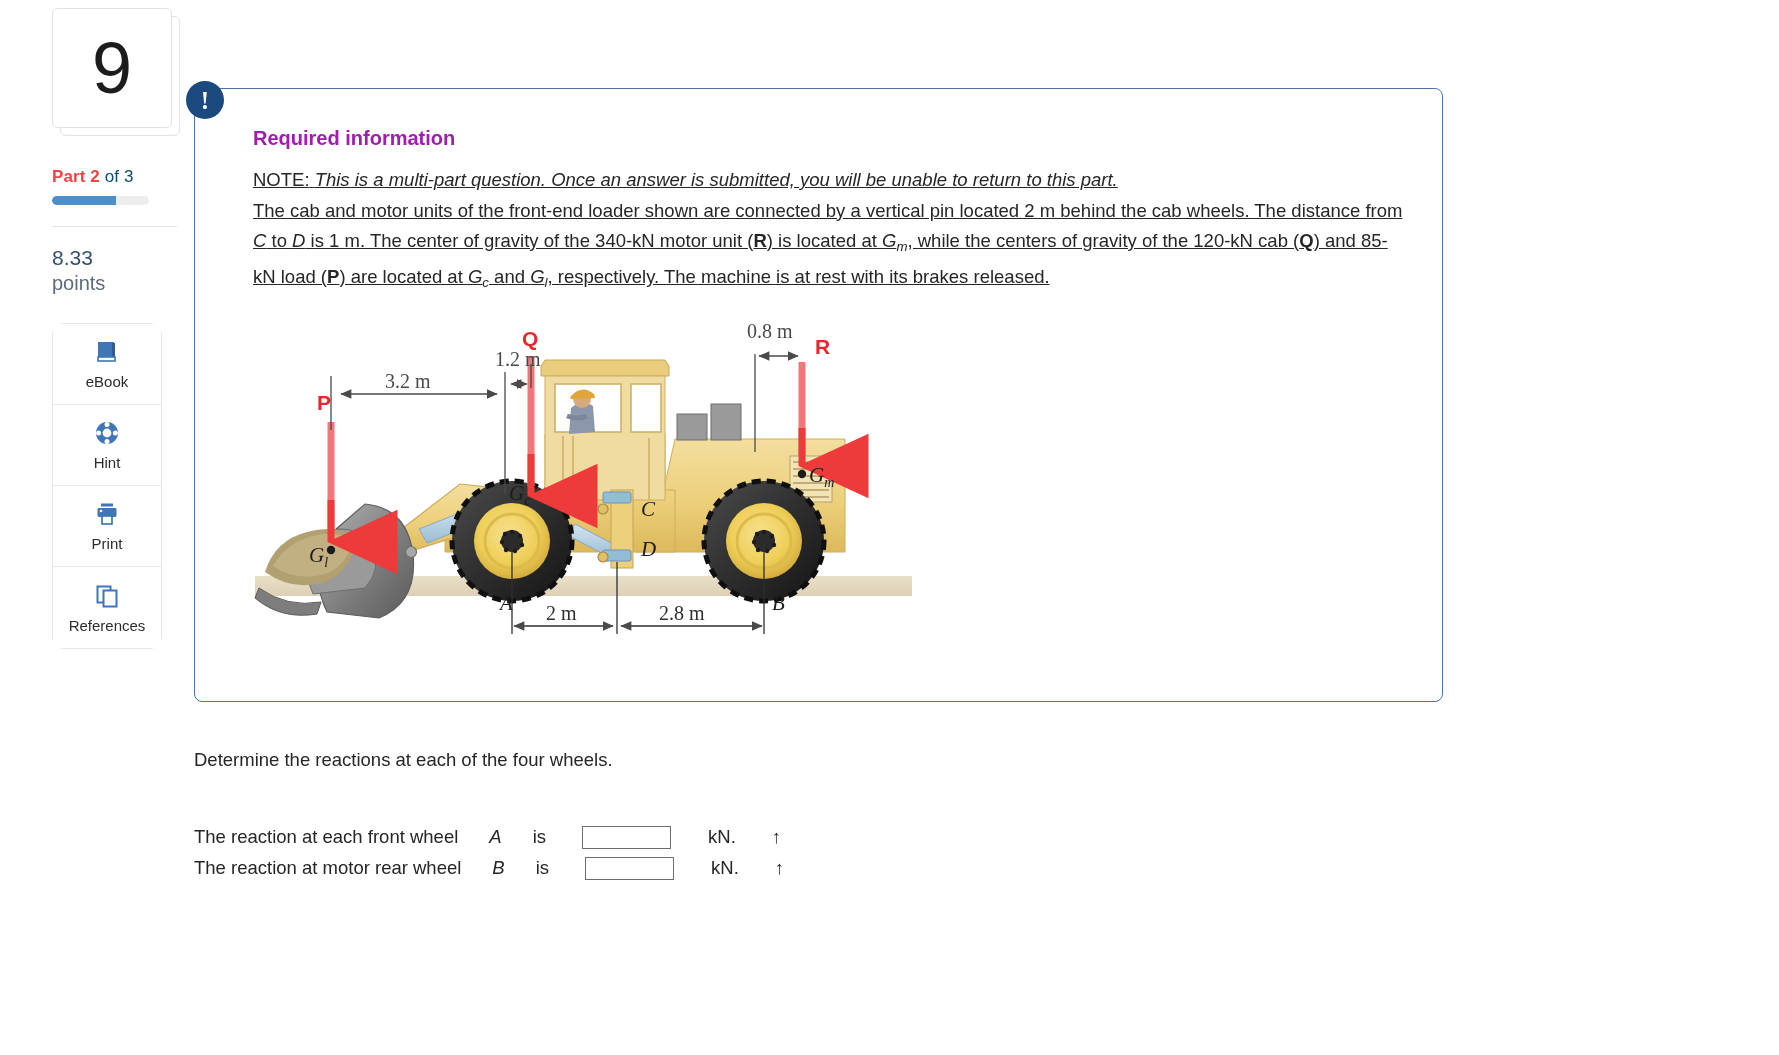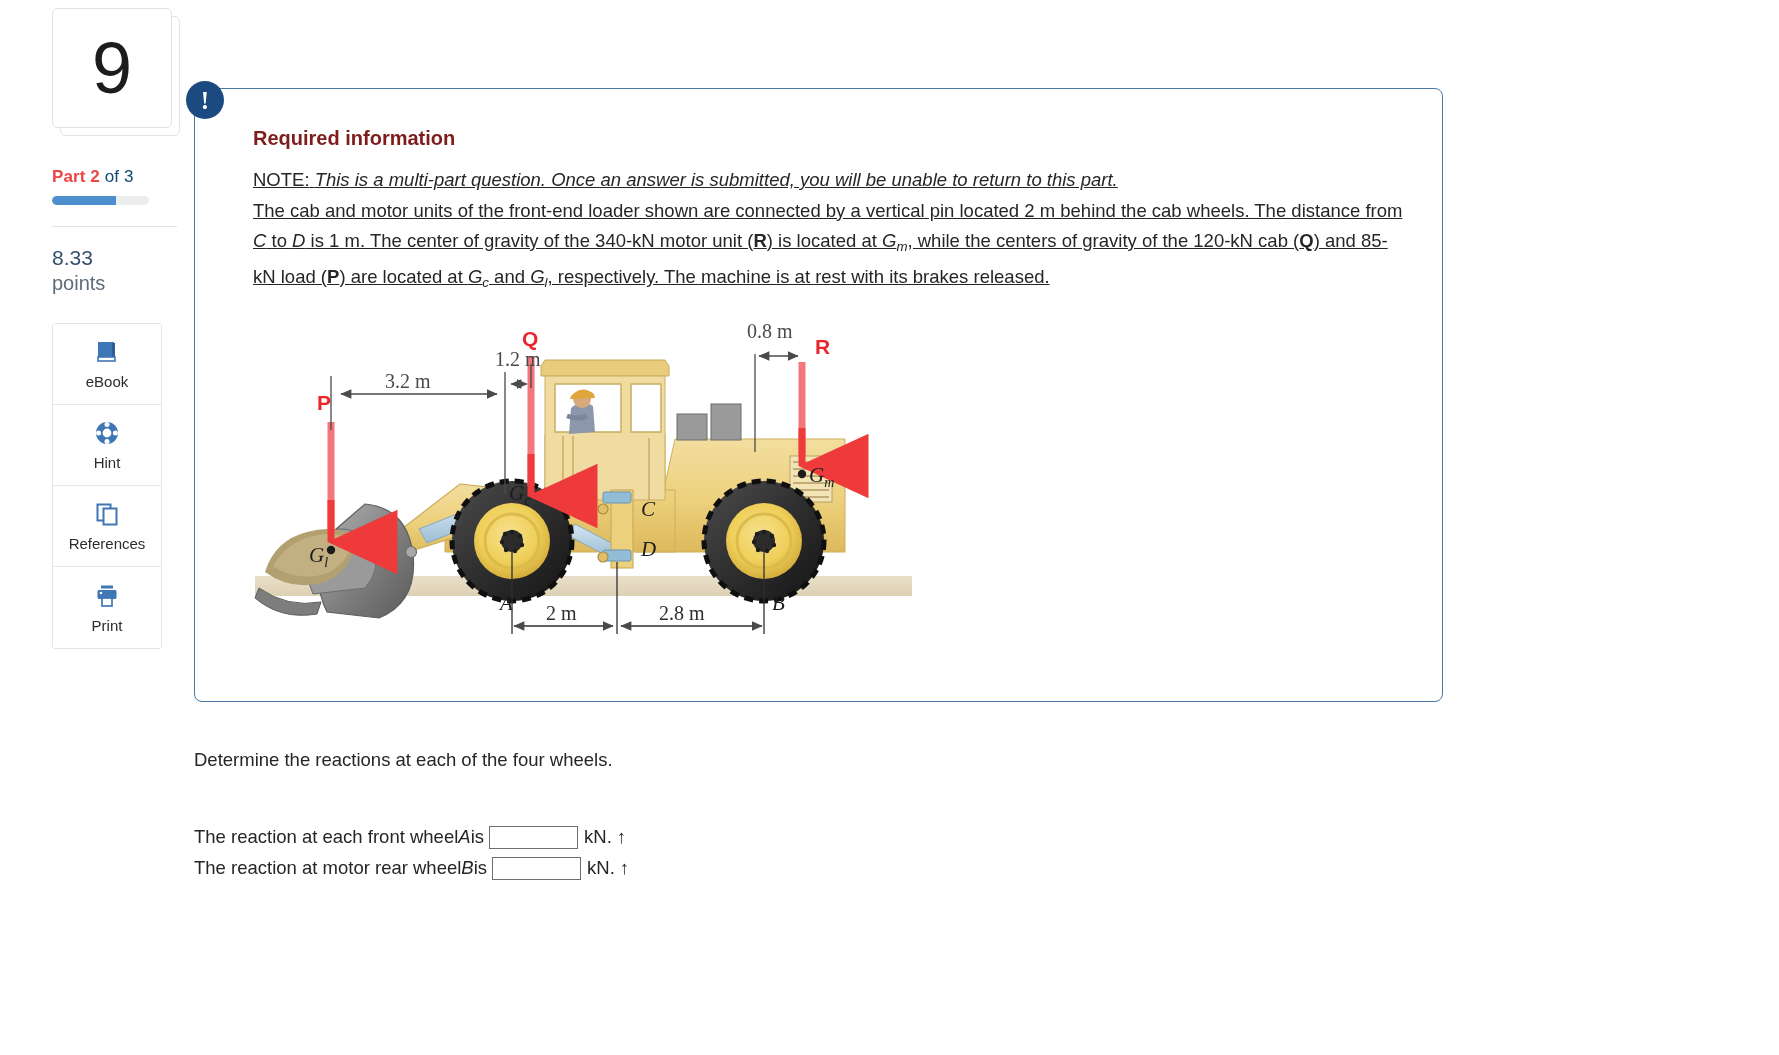--- a/index.html
+++ b/index.html
@@ -35,21 +35,21 @@
     margin-top: 9px; margin-left: 4px; width: 97px; height: 9px;
     background: #eceded; border-radius: 5px; overflow: hidden;
   }
   .progress-fill { height: 100%; width: 66%; background: #4d8fcc; border-radius: 5px 0 0 5px; }
 
   .rail-divider { margin: 21px 4px 0 4px; width: 125px; height: 1px; background: #e2e2e2; }
 
   .points-value { margin-top: 19px; margin-left: 4px; font-size: 21px; color: #34506e; line-height: 1.15; }
   .points-word { margin-left: 4px; font-size: 20px; color: #5e6c7a; line-height: 1.3; }
 
-  .tool-stack { margin-top: 27px; margin-left: 4px; width: 110px; border: 1px solid #e5e5e5; border-radius: 3px; background:#fff; }
+  .tool-stack { margin-top: 27px; margin-left: 4px; width: 110px; border: 1px solid #e5e5e5; border-radius: 12px; background:#fff; }
   .tool-btn {
     height: 81px; border-bottom: 1px solid #e9e9e9;
     display: flex; flex-direction: column; align-items: center; justify-content: center;
     gap: 7px; cursor: pointer; background: #fff;
   }
   .tool-btn:last-child { border-bottom: none; }
   .tool-btn .tool-label { font-size: 15px; color: #2c2c2c; }
   .tool-ico { width: 28px; height: 28px; display:block; }
 
   
@@ -57,37 +57,37 @@
     position: absolute; left: 194px; top: 88px; width: 1249px; height: 614px;
     border: 1px solid #4a77a8; border-radius: 8px; background: #fff;
   }
   #alert-badge {
     position: absolute; left: 186px; top: 81px; width: 38px; height: 38px;
     border-radius: 50%; background: #1b4a80;
     display:flex; align-items:center; justify-content:center; z-index: 5;
   }
   #alert-badge .bang { color:#fff; font-size: 25px; font-weight: 700; line-height: 1; font-family:"Liberation Serif", serif;}
 
-  .req-title { position:absolute; left: 58px; top: 38px; font-size: 20px; font-weight: 700; color: #7f1d1d; }
+  .req-title { position:absolute; left: 58px; top: 38px; font-size: 20px; font-weight: 700; color: #a21caf; }
 
   .q-body { position: absolute; left: 58px; top: 76px; width: 1150px; font-size: 18.5px; color: #262626; line-height: 30.5px; text-decoration: underline; }
   .q-body .ital { font-style: italic; }
   .q-body b { font-weight: 700; }
   .q-body i.var { font-style: italic; }
   .sub { font-size: 0.72em; vertical-align: -0.28em; font-style: italic; }
 
   
   #figure { position: absolute; left: 50px; top: 215px; width: 1000px; height: 360px; }
   #figure svg { display:block; }
 
   
   #determine-line { position: absolute; left: 194px; top: 749px; font-size: 18.5px; color: #262626; }
 
   #answers { position: absolute; left: 194px; top: 823px; font-size: 18.5px; color: #262626; }
-  .ans-row { display: flex; align-items: center; height: 28px; margin-bottom: 3px; white-space: nowrap; }
+  .ans-row { display: flex; align-items: center; height: 28px; margin-bottom: 3px; white-space: nowrap; gap: 31px; }
   .ans-row .lbl { }
   .ans-input {
     width: 89px; height: 23px; margin: 0 6px 0 5px;
     border: 1px solid #6e6e6e; background: #fff; border-radius: 0;
     font-family: "Liberation Sans", sans-serif; font-size: 15px; padding: 0 4px;
     vertical-align: middle;
   }
   .ans-unit { }
   .ans-arrow { margin-left: 5px; }
 </style>
@@ -134,34 +134,34 @@
           <circle cx="14" cy="5.6" r="2.5" fill="#ffffff"></circle>
           <circle cx="14" cy="22.4" r="2.5" fill="#ffffff"></circle>
           <circle cx="5.6" cy="14" r="2.5" fill="#ffffff"></circle>
           <circle cx="22.4" cy="14" r="2.5" fill="#ffffff"></circle>
         </svg>
         <span class="tool-label">Hint</span>
       </div>
 
       <div class="tool-btn">
         <svg class="tool-ico" viewBox="0 0 28 28">
-          <rect x="4.5" y="4.5" width="13" height="16" fill="none" stroke="#3f76b5" stroke-width="2"></rect>
-          <rect x="10.5" y="8.5" width="13" height="16" fill="#ffffff" stroke="#3f76b5" stroke-width="2"></rect>
-        </svg>
-        <span class="tool-label">References</span>
-      </div>
-
-      <div class="tool-btn">
-        <svg class="tool-ico" viewBox="0 0 28 28">
           <rect x="8" y="3.5" width="12" height="3" fill="#3f76b5"></rect>
           <rect x="4.5" y="8" width="19" height="9" rx="1.4" fill="#3f76b5"></rect>
           <circle cx="8" cy="11" r="1.3" fill="#ffffff"></circle>
           <rect x="9" y="16" width="10" height="8" fill="#ffffff" stroke="#3f76b5" stroke-width="1.7"></rect>
         </svg>
         <span class="tool-label">Print</span>
+      </div>
+
+      <div class="tool-btn">
+        <svg class="tool-ico" viewBox="0 0 28 28">
+          <rect x="4.5" y="4.5" width="13" height="16" fill="none" stroke="#3f76b5" stroke-width="2"></rect>
+          <rect x="10.5" y="8.5" width="13" height="16" fill="#ffffff" stroke="#3f76b5" stroke-width="2"></rect>
+        </svg>
+        <span class="tool-label">References</span>
       </div>
 
     </div>
   </div>
 
   <div id="alert-badge">
     <span class="bang">!</span>
   </div>
 
   <div id="q-card">

